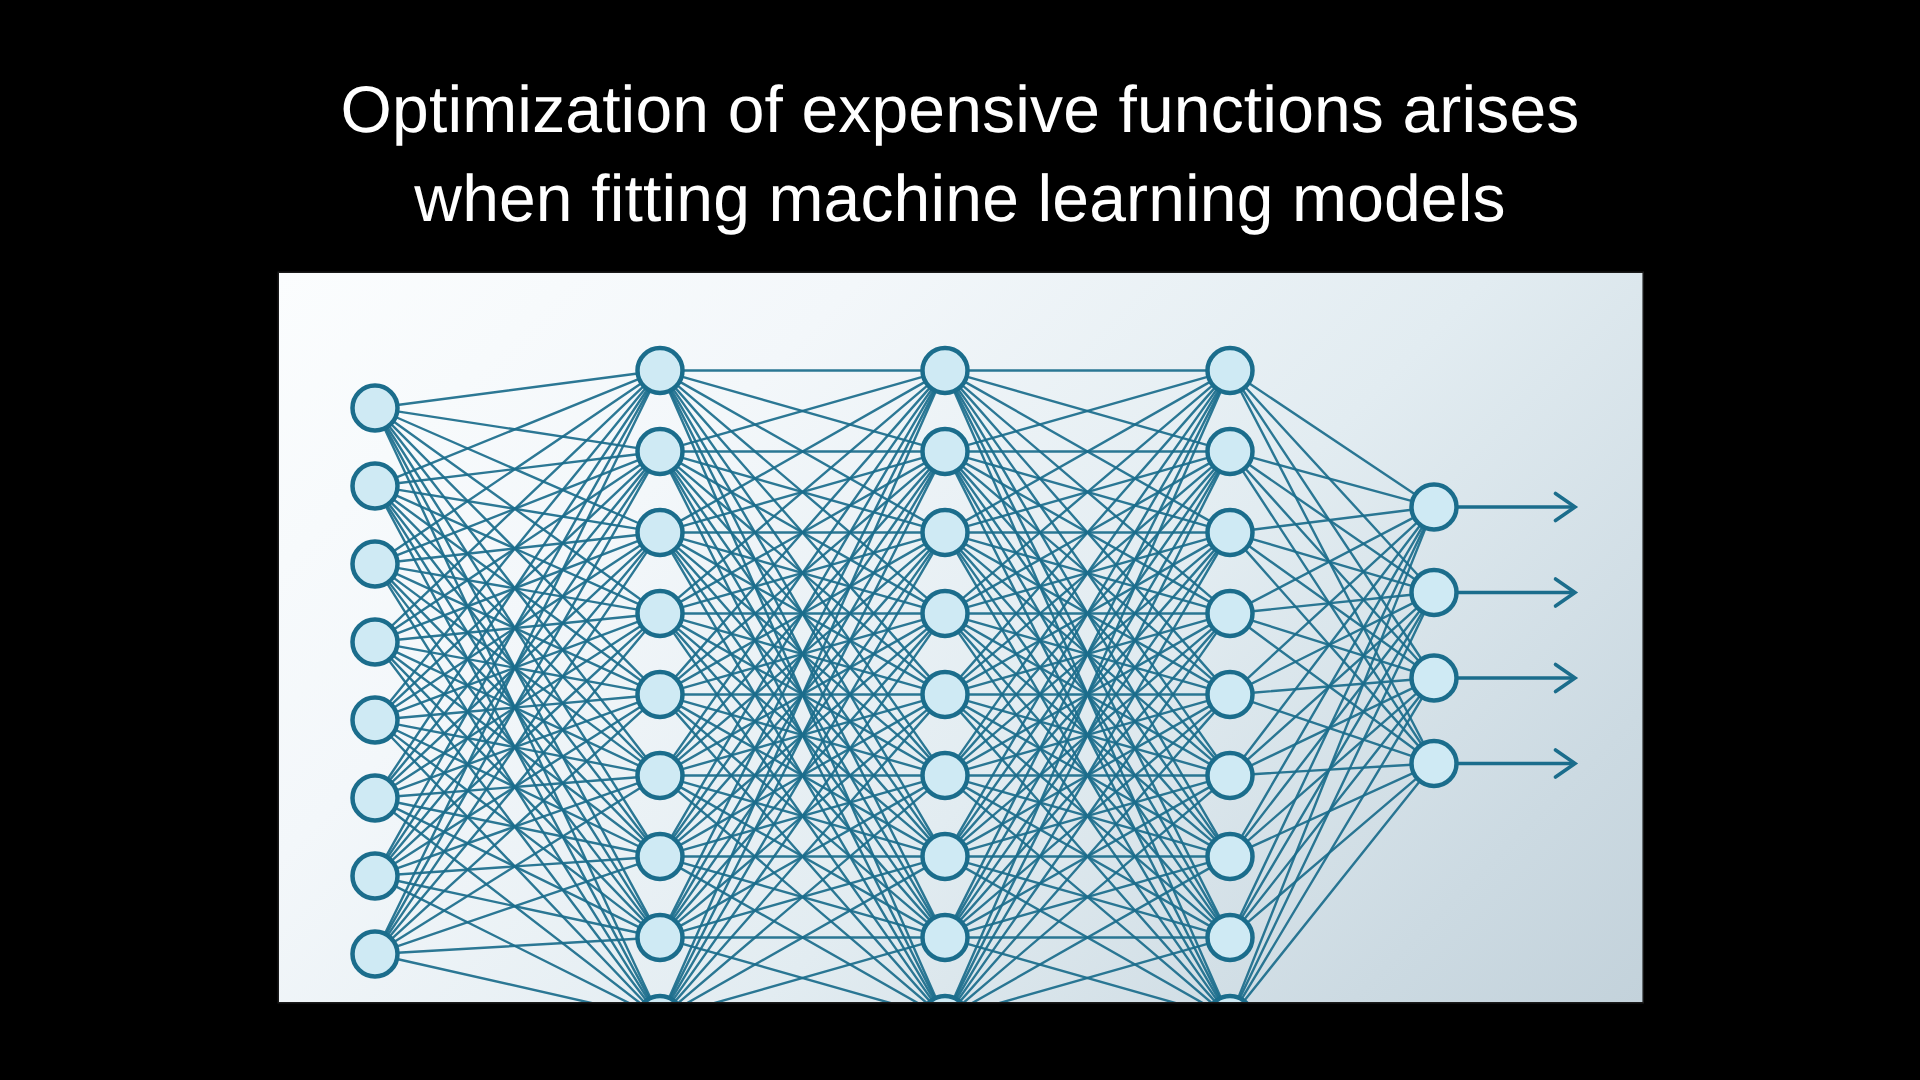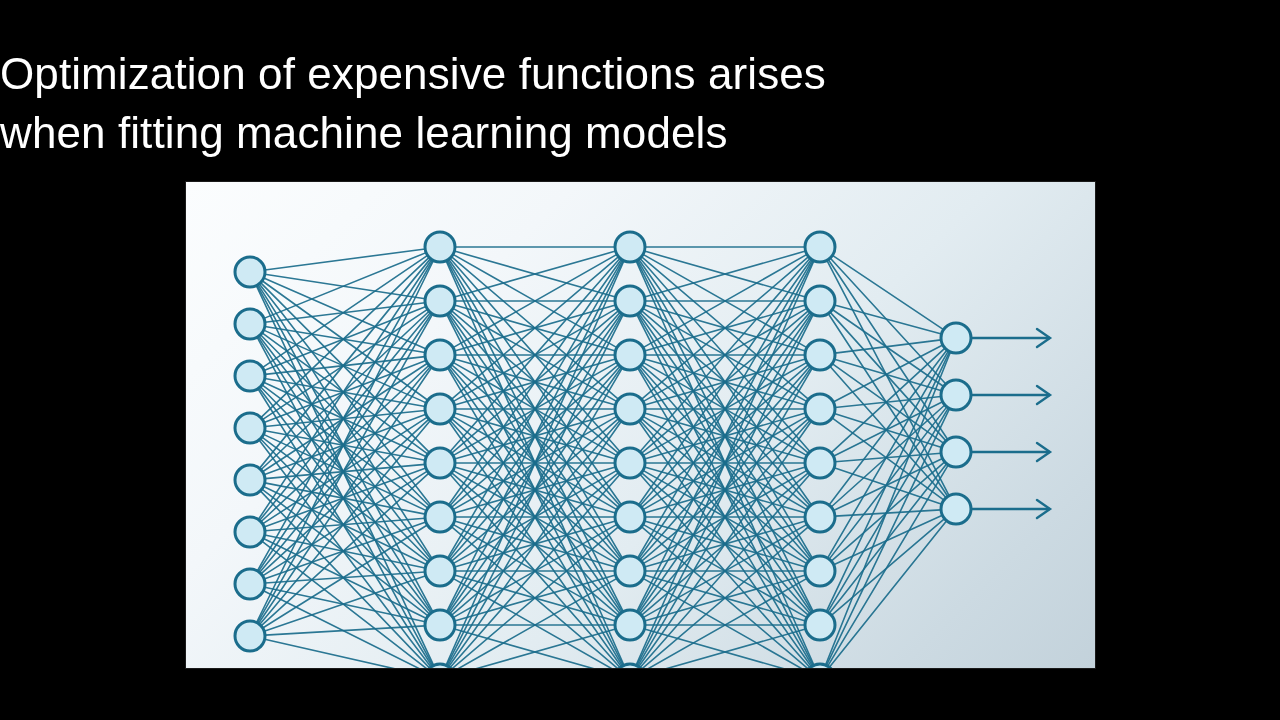--- a/index.html
+++ b/index.html
@@ -18,21 +18,21 @@
     position: relative;
     width: 1280px;
     height: 720px;
     background: #000000;
   }
   #slide-title {
     position: absolute;
     left: 0;
     top: 44px;
     width: 1280px;
-    text-align: left;
+    text-align: center;
     color: #ffffff;
     font-family: "Liberation Sans", sans-serif;
     font-size: 44px;
     font-weight: 400;
     line-height: 1.35;
     letter-spacing: 0.1px;
     white-space: pre-line;
   }
   #figure-panel {
     position: absolute;

